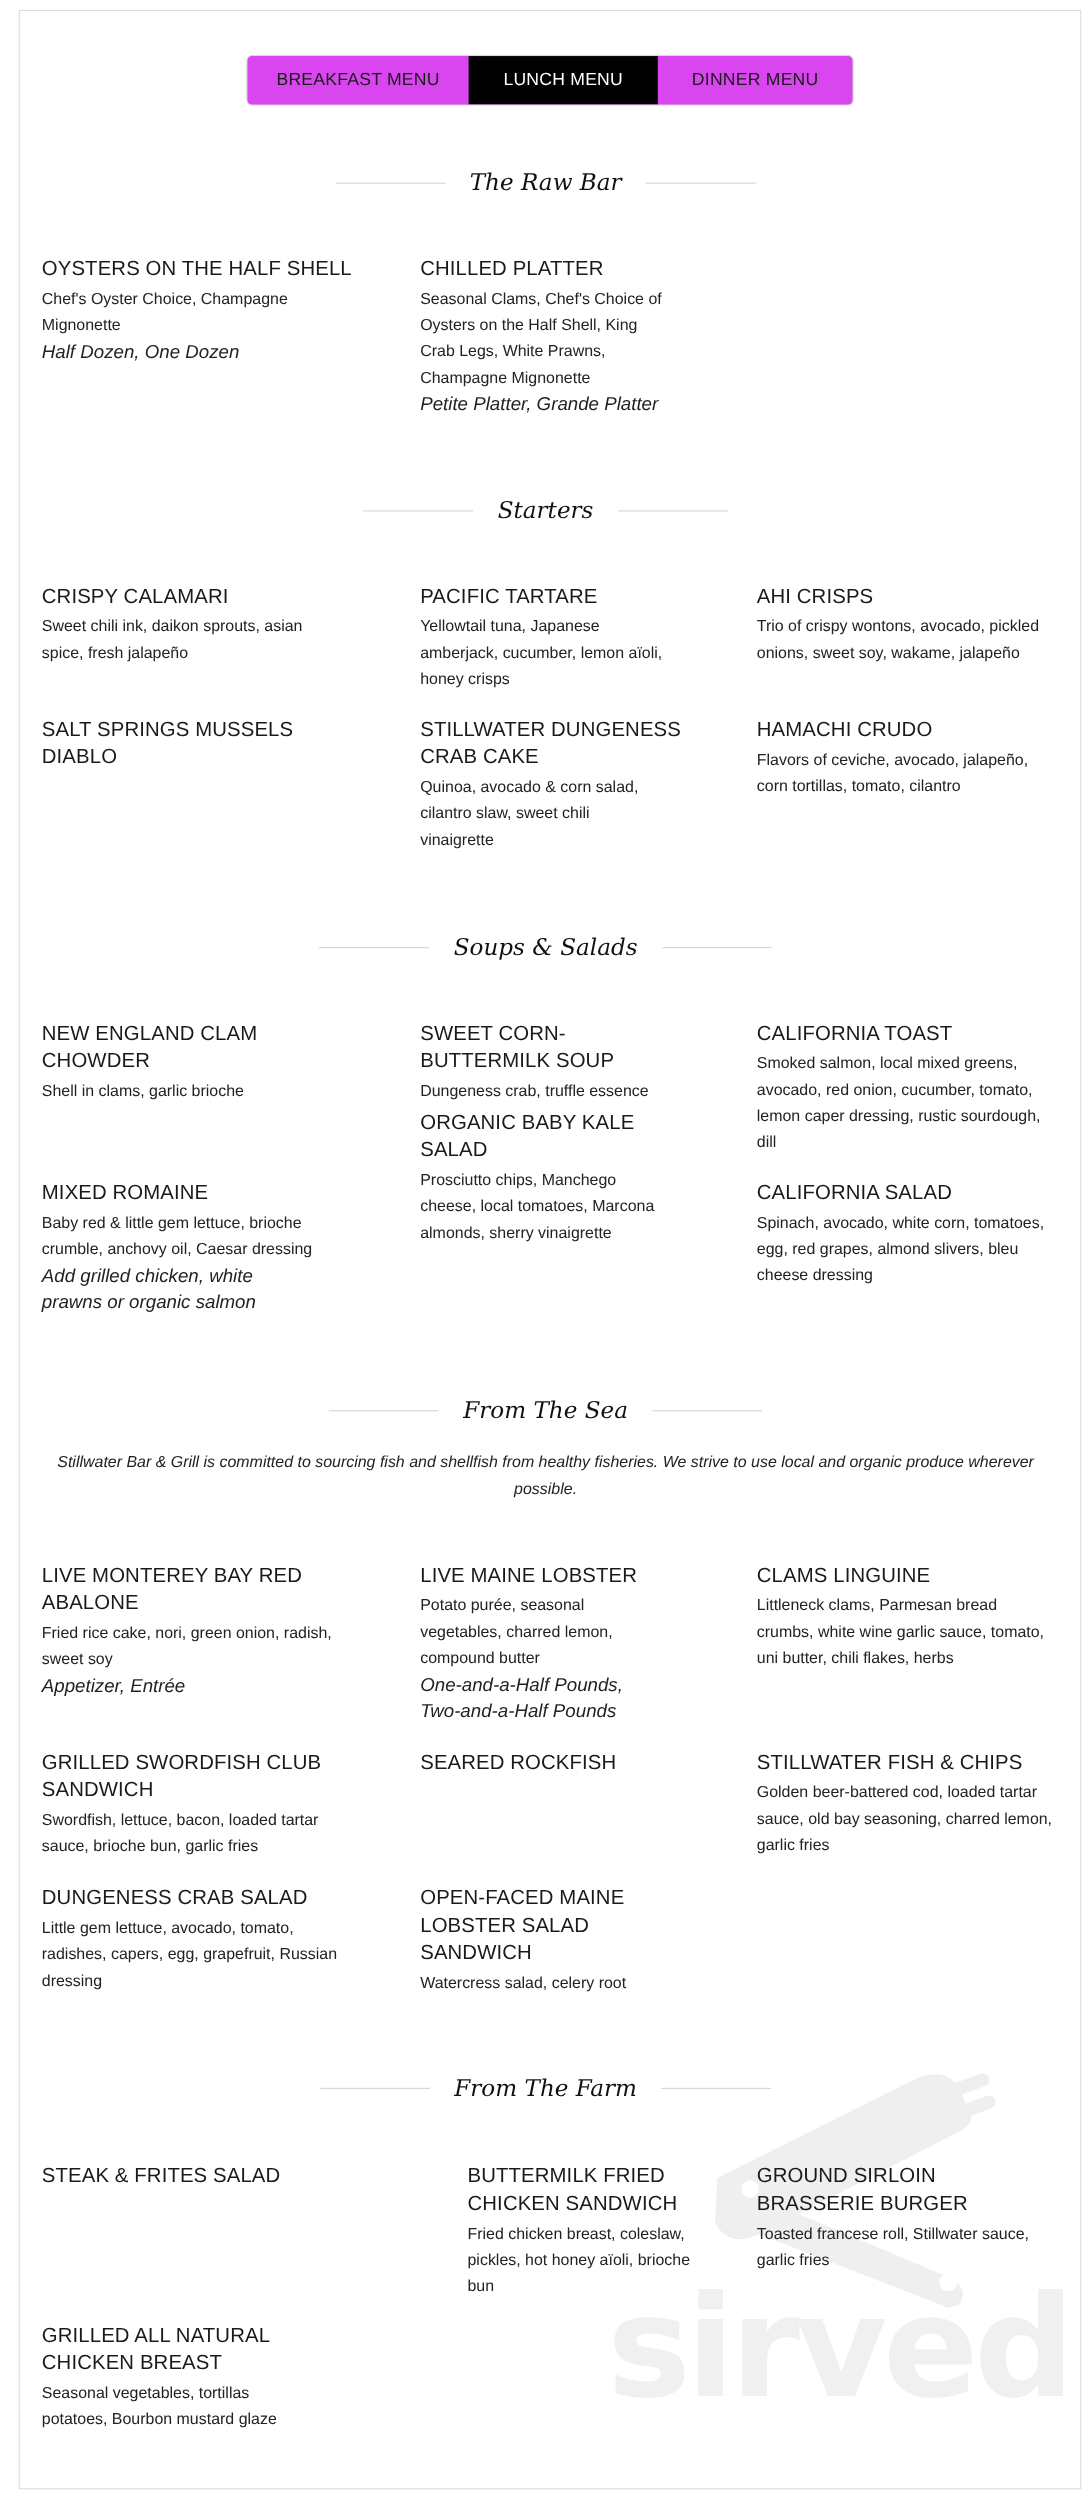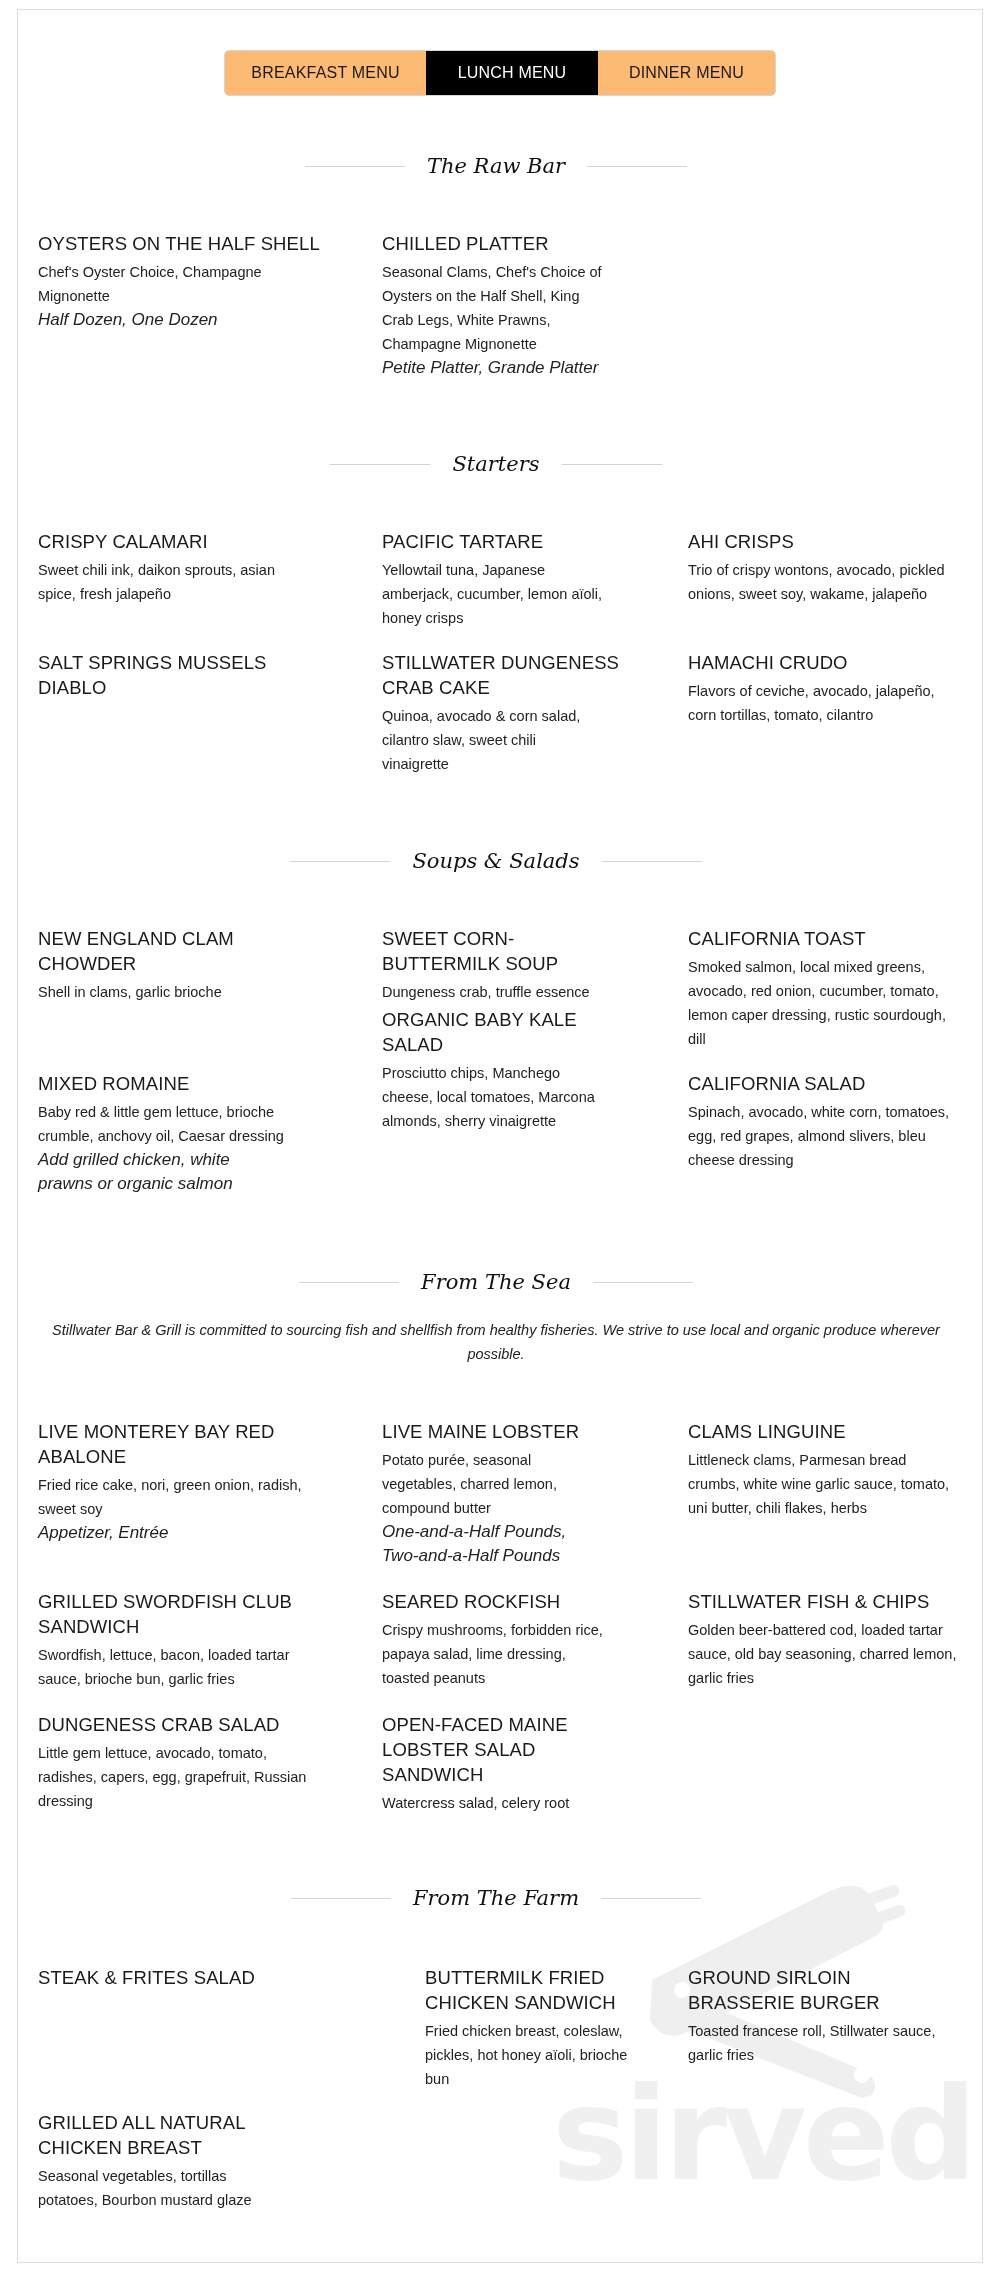--- a/index.html
+++ b/index.html
@@ -1,21 +1,21 @@
 <!DOCTYPE html>
 <html><head>
 <meta charset="utf-8">
 <style>
   html, body { margin: 0; padding: 0; background: #ffffff; }
   body { width: 992px; height: 2281px; position: relative; overflow: hidden;
          font-family: "Liberation Sans", "DejaVu Sans", sans-serif; color: #1a1a1a; }
   .frame { position: absolute; left: 17px; top: 9px; width: 964px; height: 2252px;
            border: 1px solid #dcdcdc; background: #fff; }
   .tabs { position: absolute; left: 224px; top: 50px; height: 44px; display: flex;
-          border: 1px solid #d6d6d6; border-radius: 5px; overflow: hidden; background: #fdba74; }
+          border: 1px solid #d6d6d6; border-radius: 5px; overflow: hidden; background: #d946ef; }
   .tab { height: 44px; display: flex; align-items: center; justify-content: center;
          font-size: 16px; letter-spacing: 0.2px; color: #1a1a1a; cursor: pointer; }
   .tab.active { background: #000; color: #fff; }
   .tab-breakfast { width: 201px; }
   .tab-lunch { width: 172px; }
   .tab-dinner { width: 177px; }
 
   .sec-head { position: absolute; left: 0; width: 992px; display: flex; justify-content: center;
               align-items: center; height: 30px; }
   .sec-head .line { width: 100px; height: 1px; background: #d4d4d4; }
@@ -159,21 +159,20 @@
 <div class="item c3" style="top:1419px;">
   <div class="name">CLAMS LINGUINE</div>
   <div class="desc">Littleneck clams, Parmesan bread crumbs, white wine garlic sauce, tomato, uni butter, chili flakes, herbs</div>
 </div>
 <div class="item c1" style="top:1589px;">
   <div class="name" style="width:270px;">GRILLED SWORDFISH CLUB SANDWICH</div>
   <div class="desc" style="width:270px;">Swordfish, lettuce, bacon, loaded tartar sauce, brioche bun, garlic fries</div>
 </div>
 <div class="item c2" style="top:1589px;">
   <div class="name">SEARED ROCKFISH</div>
-  <div class="desc" style="width:232px;">Crispy mushrooms, forbidden rice, papaya salad, lime dressing, toasted peanuts</div>
 </div>
 <div class="item c3" style="top:1589px;">
   <div class="name">STILLWATER FISH &amp; CHIPS</div>
   <div class="desc">Golden beer-battered cod, loaded tartar sauce, old bay seasoning, charred lemon, garlic fries</div>
 </div>
 <div class="item c1" style="top:1712px;">
   <div class="name">DUNGENESS CRAB SALAD</div>
   <div class="desc" style="width:275px;">Little gem lettuce, avocado, tomato, radishes, capers, egg, grapefruit, Russian dressing</div>
 </div>
 <div class="item c2" style="top:1712px;">

